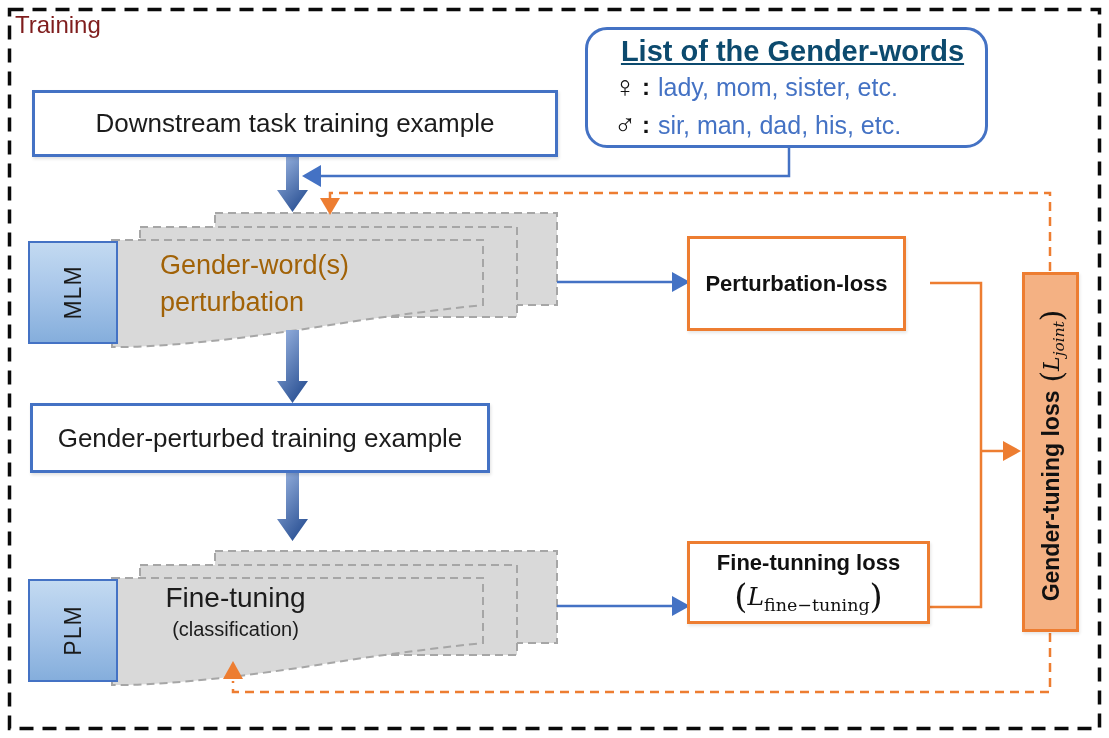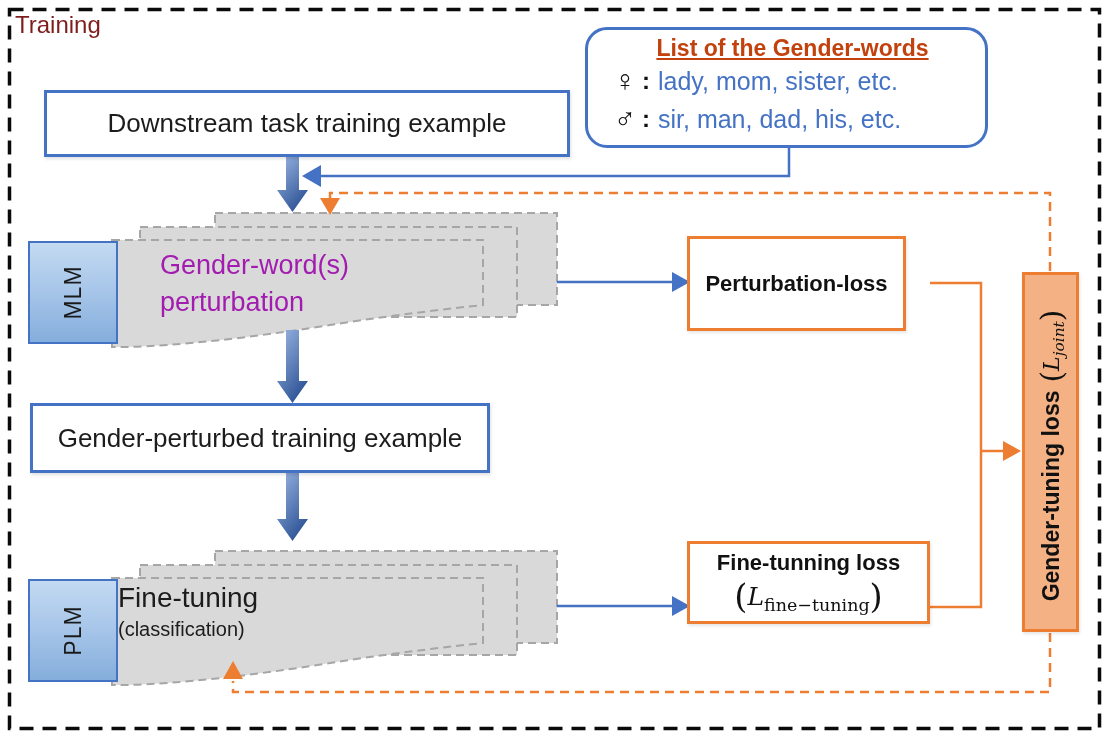--- a/index.html
+++ b/index.html
@@ -11,45 +11,45 @@
   .abs{position:absolute;box-sizing:border-box;}
 
   .frame-label{left:15px;top:11px;font-size:24px;color:#7f1d1d;}
 
   .blue-box{
     border:3px solid #4472C4;background:#fff;
     display:flex;align-items:center;justify-content:center;
     font-size:26px;color:#1c1c1c;
     box-shadow:1px 2px 3px rgba(0,0,0,0.12);
   }
-  .downstream{left:44px;top:90px;width:526px;height:67px;}
+  .downstream{left:32px;top:90px;width:526px;height:67px;}
   .perturbed{left:30px;top:403px;width:460px;height:70px;}
 
   .gender-box{
     left:585px;top:27px;width:403px;height:121px;
     border:3px solid #4472C4;border-radius:22px;background:#fff;
     padding:5px 10px 0 22px;
   }
-  .gender-title{text-align:center;font-size:23px;font-weight:bold;text-decoration:underline;color:#c2410c;}
+  .gender-title{text-align:center;font-size:29px;font-weight:bold;text-decoration:underline;color:#0c4a6e;}
   .gender-row{display:flex;align-items:center;height:38px;line-height:38px;}
   .gender-symbol{font-size:30px;color:#111;width:30px;text-align:center;}
   .gender-colon{font-size:24px;font-weight:bold;color:#111;margin:0 8px 0 2px;}
   .gender-words{font-size:25px;color:#4472C4;}
 
   .tab{
     width:90px;height:103px;border:2px solid #4472C4;
     background:linear-gradient(180deg,#C3DAF1 0%,#A9C7EA 45%,#85AEDC 100%);
     display:flex;align-items:center;justify-content:center;
   }
   .tab-mlm{left:28px;top:241px;}
   .tab-plm{left:28px;top:579px;}
   .tab-label{transform:rotate(-90deg);font-size:23px;letter-spacing:1px;color:#1a1a1a;}
 
-  .stack-text-mlm{left:160px;top:247px;width:300px;font-size:27px;line-height:37px;color:#a21caf;}
-  .stack-text-plm{left:118px;top:580px;width:235px;color:#1c1c1c;}
+  .stack-text-mlm{left:160px;top:247px;width:300px;font-size:27px;line-height:37px;color:#a16207;}
+  .stack-text-plm{left:118px;top:580px;width:235px;text-align:center;color:#1c1c1c;}
   .plm-line1{font-size:28px;line-height:36px;}
   .plm-line2{font-size:20px;line-height:26px;}
 
   .loss-box{
     border:3px solid #ED7D31;background:#fff;
     display:flex;flex-direction:column;align-items:center;justify-content:center;
     box-shadow:1px 2px 3px rgba(0,0,0,0.10);
   }
   .loss-pert{left:687px;top:236px;width:219px;height:95px;}
   .loss-fine{left:687px;top:541px;width:243px;height:83px;}

